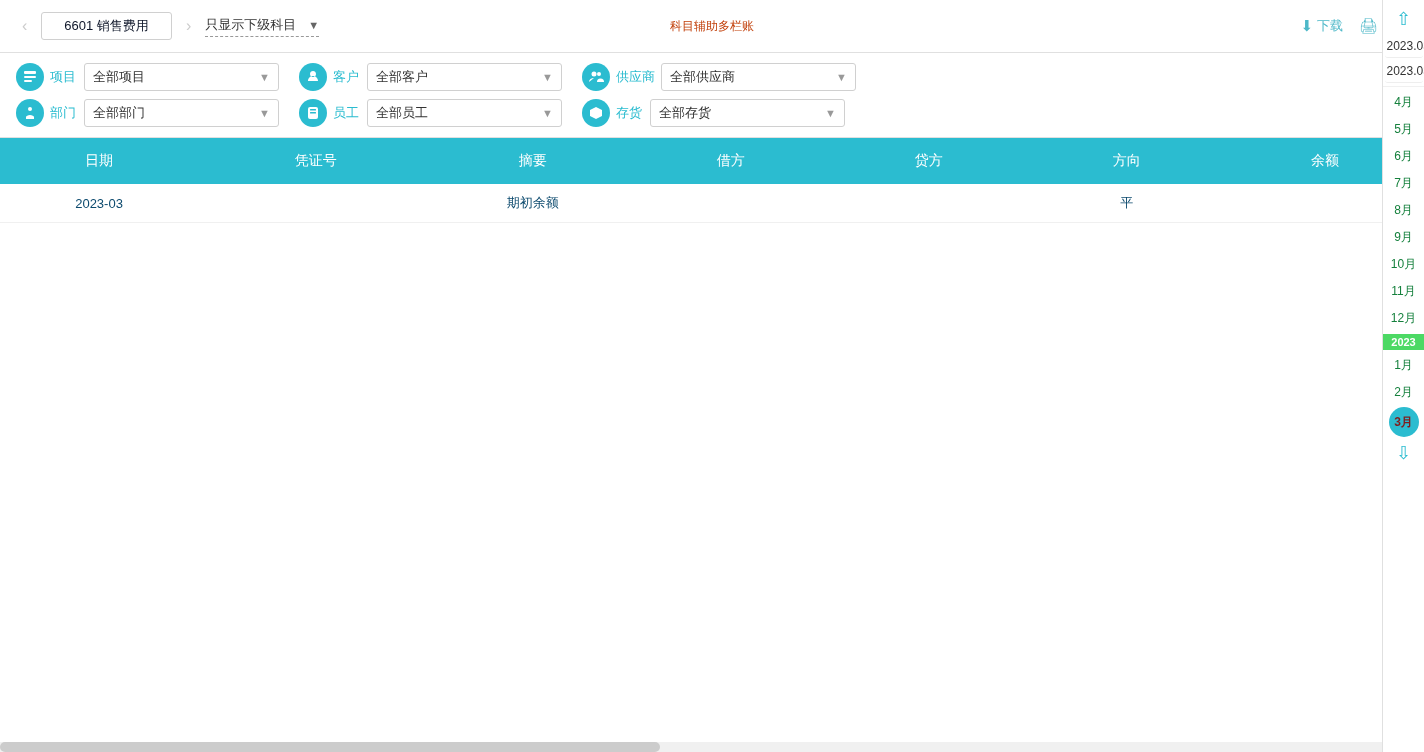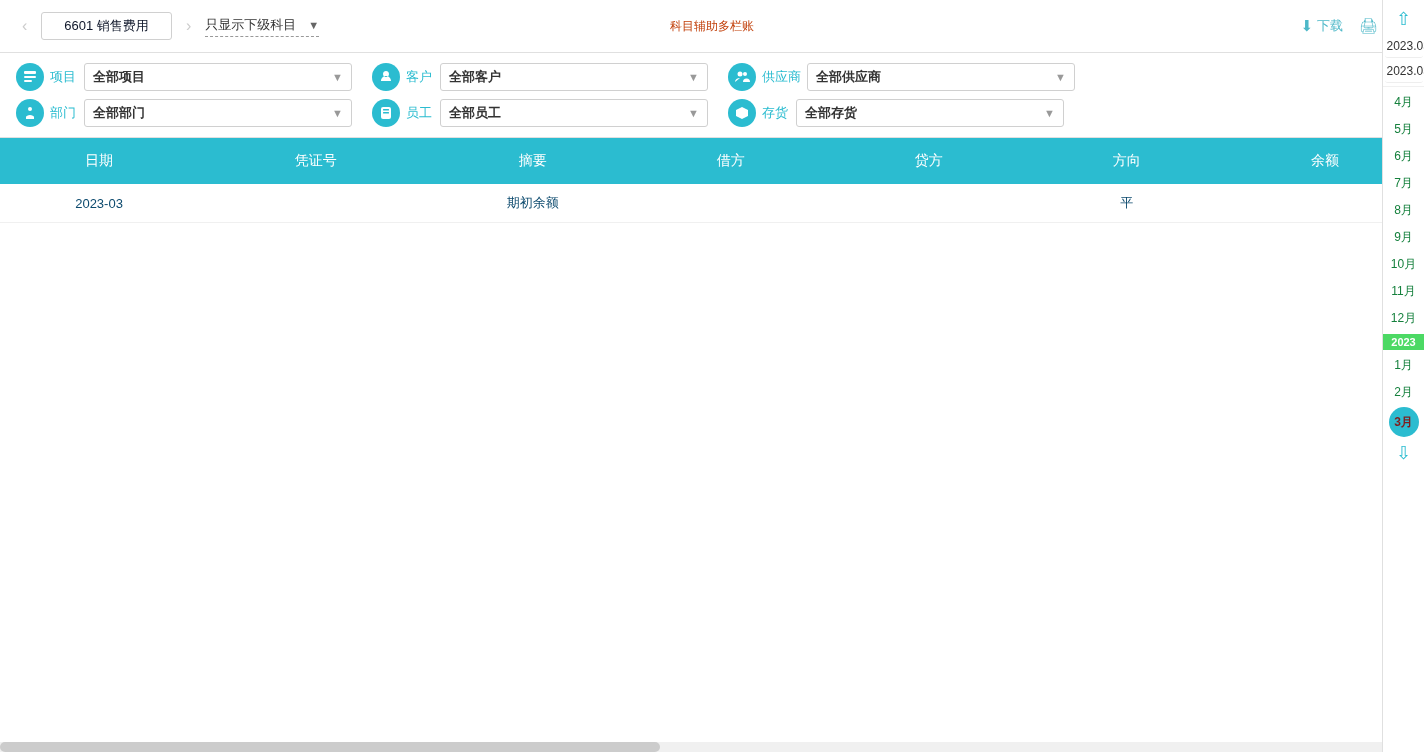--- a/index.html
+++ b/index.html
@@ -109,25 +109,24 @@
       color: #2bbcd0;
       font-size: 13px;
       min-width: 28px;
     }
     .filter-select {
       display: flex;
       align-items: center;
       border: 1px solid #d0d0d0;
       border-radius: 3px;
       padding: 4px 8px;
-      width: 268px;
+      width: 195px;
       justify-content: space-between;
       cursor: pointer;
       background: #fff;
-      font-weight: bold;
     }
     .filter-select span.text {
       color: #333;
       font-size: 13px;
     }
     .filter-select span.caret {
       color: #999;
       font-size: 11px;
     }
 

